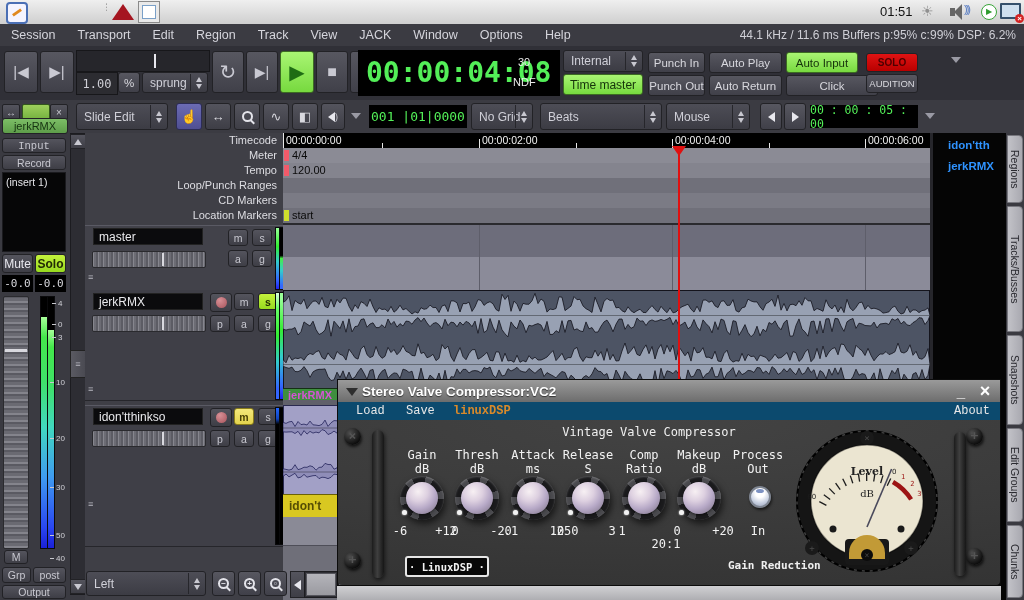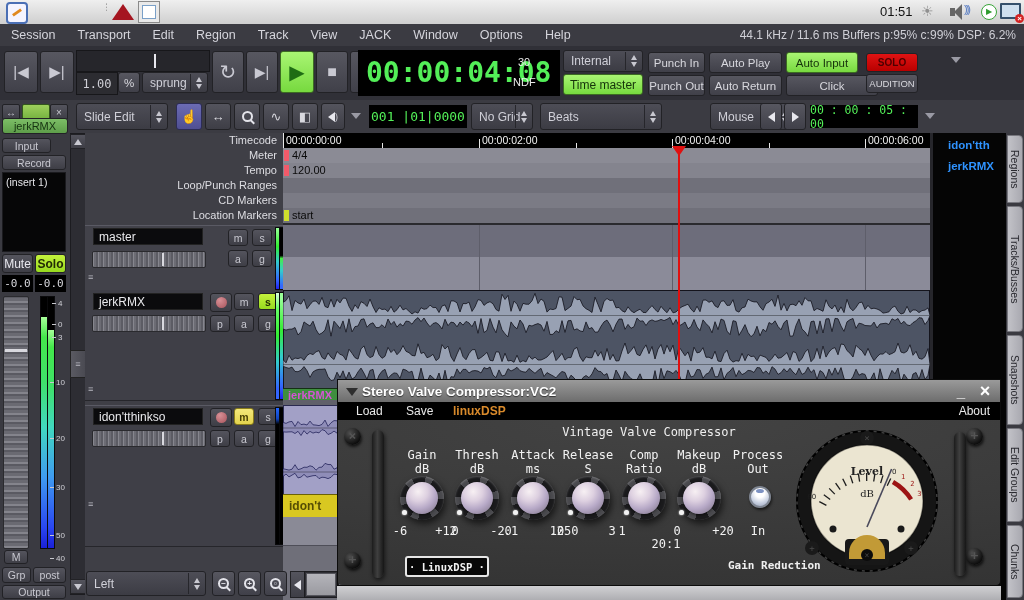--- a/index.html
+++ b/index.html
@@ -93,22 +93,22 @@
   
   .side-tab{position:absolute;left:1007px;width:16px;background:linear-gradient(90deg,#c2c2c8,#a9a9b0);border:1px solid #77777e;
     border-radius:0 4px 4px 0;color:#2a2a30;font-size:10.5px;writing-mode:vertical-lr;display:flex;align-items:center;justify-content:center;box-sizing:border-box;}
   .rlist-item{position:absolute;left:15px;color:#2f93ff;font-weight:bold;font-size:11.5px;white-space:nowrap;}
   
   #plugin{left:337px;top:379px;width:664px;height:207px;border:1px solid #0c0c0c;box-sizing:border-box;z-index:50;}
   #plugin-titlebar{position:absolute;left:0;top:0;right:0;height:22px;background:linear-gradient(#9a9a9a,#6d6d6d);display:flex;align-items:center;}
   #plugin-title{color:#fff;font-weight:bold;font-size:13.5px;margin-left:24px;text-shadow:0 1px 1px #333;}
   #plugin-tri{position:absolute;left:8px;top:8px;width:0;height:0;border-left:6px solid transparent;border-right:6px solid transparent;border-top:8px solid #2e2e2e;}
   .win-btn{position:absolute;top:0;width:22px;height:22px;color:#fff;font-weight:bold;font-size:15px;display:flex;align-items:center;justify-content:center;}
-  #plugin-menubar{position:absolute;left:0;top:22px;right:0;height:31px;background:#000000;color:#e8e8e8;
-    font-family:Liberation Sans, sans-serif;font-size:12px;}
+  #plugin-menubar{position:absolute;left:0;top:22px;right:0;height:31px;background:#0c4a6e;color:#e8e8e8;
+    font-family:Liberation Mono, monospace;font-size:12px;}
   #plugin-menubar span{position:absolute;top:2px;}
   #plugin-body{position:absolute;left:0;top:40px;right:0;bottom:0;background:#3b3b3b;border-radius:0 0 4px 4px;
     background:radial-gradient(140% 120% at 50% 0%,#434343 0%,#3a3a3a 55%,#323232 100%);
     font-family:"DejaVu Sans Mono",monospace;color:#efefef;}
   .groove{position:absolute;width:12px;border-radius:6px;background:linear-gradient(90deg,#1c1c1c,#3f3f3f 45%,#161616);box-shadow:1px 2px 4px rgba(0,0,0,.6);}
   .screw{position:absolute;width:17px;height:17px;border-radius:50%;background:radial-gradient(circle at 35% 30%,#4e4e4e,#0d0d0d 72%);
     color:#555;font-size:13px;line-height:16px;text-align:center;font-weight:bold;box-shadow:1px 2px 3px rgba(0,0,0,.7);}
   .knob-label{position:absolute;width:70px;text-align:center;font-size:12px;line-height:14px;color:#f2f2f2;}
   .knob{position:absolute;width:44px;height:44px;border-radius:50%;
     background:repeating-conic-gradient(from 10deg,#4a4a4e 0 22deg,#1b1b1d 22deg 60deg);
@@ -230,39 +230,39 @@
         <i class="dn"></i>
       </span>
   </div>
   <div class="abs dd" style="left:540px;top:103px;width:122px;height:27px;">
     <span>Beats</span>
     <span class="spin">
         <i class="up"></i>
         <i class="dn"></i>
       </span>
   </div>
-  <div class="abs dd" style="left:666px;top:103px;width:84px;height:27px;margin-left:44px;">
+  <div class="abs dd" style="left:666px;top:103px;width:84px;height:27px;">
     <span>Mouse</span>
     <span class="spin">
         <i class="up"></i>
         <i class="dn"></i>
       </span>
   </div>
   <div class="abs btn" style="left:760px;top:103px;width:22px;height:27px;">
       <span class="tri-lf"></span>
     </div>
   <div class="abs btn" style="left:784px;top:103px;width:22px;height:27px;">
       <span class="tri-rt"></span>
     </div>
   <div class="abs lcd" style="left:810px;top:105px;width:108px;height:23px;display:flex;align-items:center;justify-content:center;font-size:11.5px;">00 : 00 : 05 : 00</div>
   <div class="abs chev" style="left:925px;top:113px;"></div>
 
   <div class="abs" style="left:0;top:133px;width:85px;height:467px;background:#3a3a41;"></div>
   <div class="abs btn" style="left:2px;top:118px;width:66px;height:16px;background:linear-gradient(#7cbd66,#5e9e4a);color:#163311;font-size:11px;">jerkRMX</div>
-  <div class="abs smallbtn" style="left:2px;top:138px;width:49px;height:15px;">Input</div>
+  <div class="abs smallbtn" style="left:2px;top:138px;width:64px;height:15px;font-family:Liberation Mono, monospace;">Input</div>
   <div class="abs smallbtn" style="left:2px;top:155px;width:64px;height:15px;">Record</div>
   <div class="abs" style="left:2px;top:172px;width:64px;height:80px;background:#060607;border:1px solid #1a1a1e;color:#e6e6ea;font-size:10.5px;padding:3px 0 0 3px;box-sizing:border-box;">
     <span>(insert 1)</span>
   </div>
   <div class="abs smallbtn" style="left:2px;top:254px;width:31px;height:19px;font-size:12px;color:#e8e8ee;">Mute</div>
   <div class="abs smallbtn on-green" style="left:35px;top:254px;width:31px;height:19px;font-size:12px;font-weight:bold;">Solo</div>
   <div class="abs lcd" style="left:2px;top:275px;width:31px;height:17px;display:flex;align-items:center;justify-content:center;font-size:11px;color:#d8d8de;">-0.0</div>
   <div class="abs lcd" style="left:35px;top:275px;width:31px;height:17px;display:flex;align-items:center;justify-content:center;font-size:11px;color:#d8d8de;">-0.0</div>
   <div class="abs vfader" style="left:3px;top:296px;width:24px;height:251px;"></div>
   <div class="abs meterbar" style="left:40px;top:296px;width:6px;height:251px;background:linear-gradient(#000 0%,#000 8%,#a8ff9a 8%,#44e84a 16%,#3fe06a 34%,#41d8c0 52%,#3f9af0 72%,#2a46f0 92%,#1a20d8 100%);"></div>

